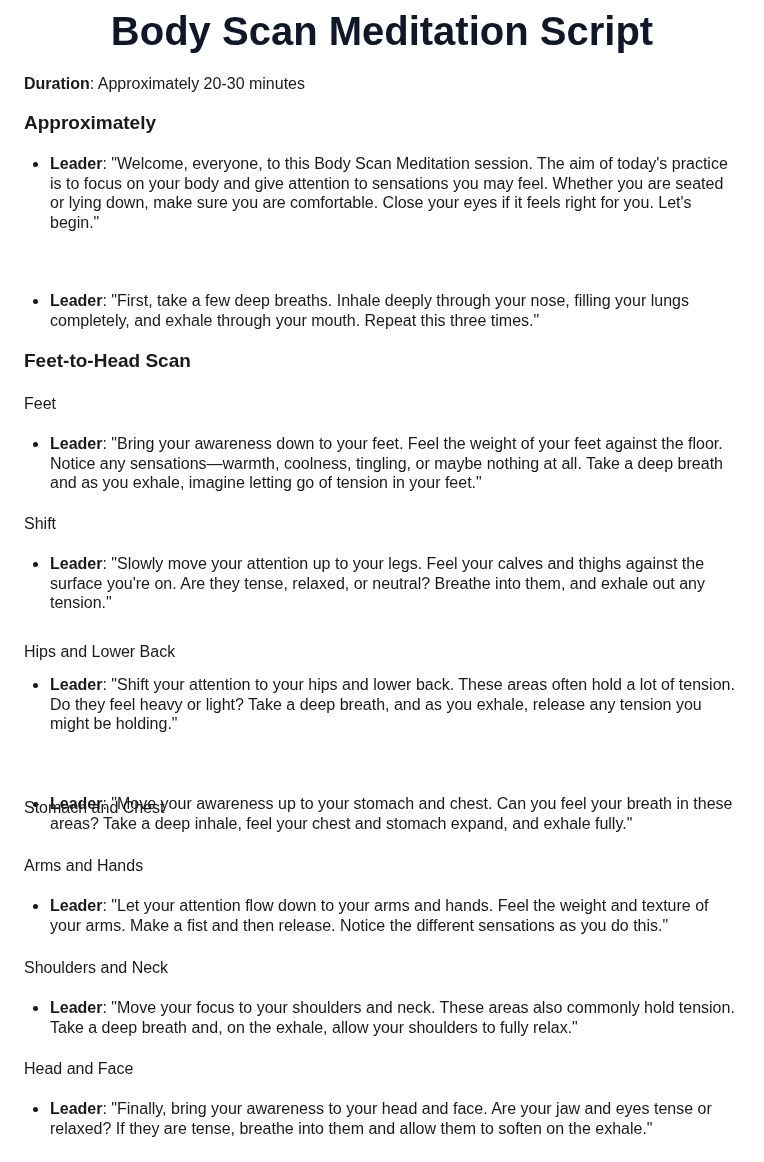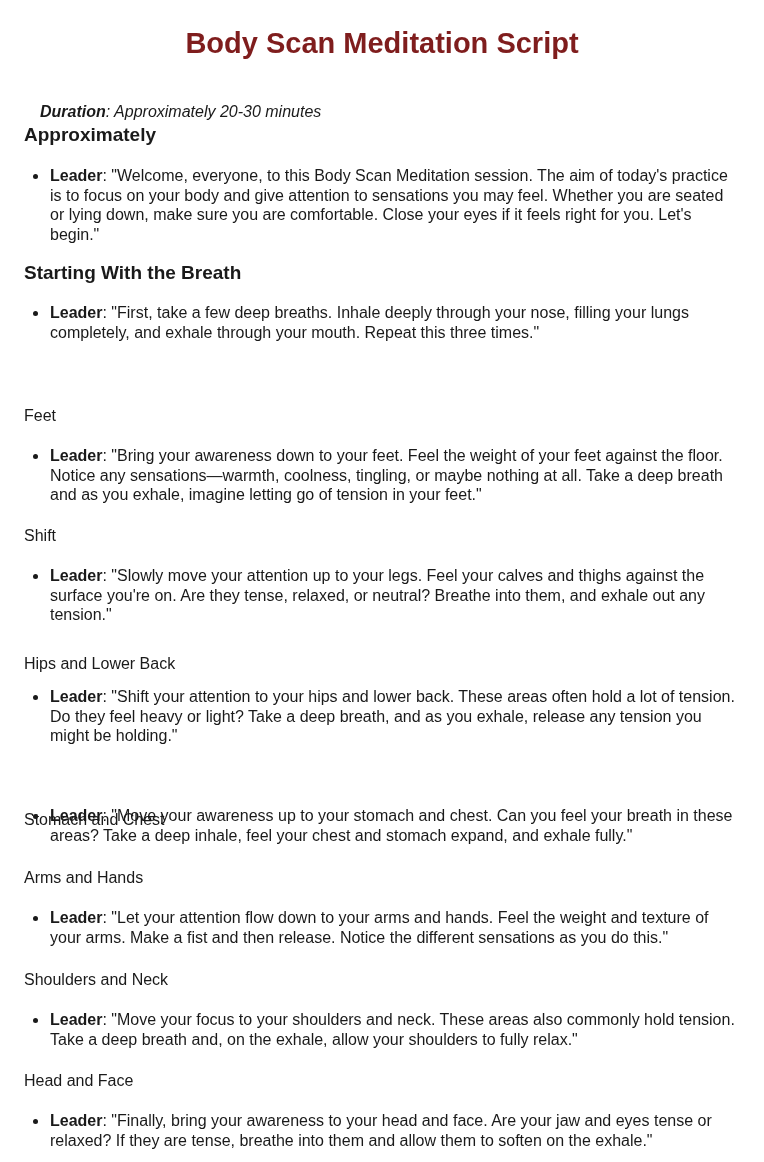--- a/index.html
+++ b/index.html
@@ -7,29 +7,29 @@
       width: 764px;
       height: 1162px;
       overflow: hidden;
       font-family: "Liberation Sans", sans-serif;
       color: #1a1a1a;
       font-size: 16px;
       line-height: 19.5px;
     }
     .page { padding: 0 24px 0 24px; position: relative; }
     h1 {
-      font-size: 29px;
+      font-size: 40px;
       font-weight: bold;
       text-align: center;
-      margin: 12px;
+      margin: 0;
       padding-top: 13px;
       line-height: 36px;
-      color: #7f1d1d;
+      color: #0f172a;
     }
-    .duration { margin: 16px; position: absolute; top: 74px; left: 24px; font-style: italic; }
+    .duration { margin: 0; position: absolute; top: 74px; left: 24px; }
     .duration b { font-weight: bold; }
     h2 {
       font-size: 19px;
       font-weight: bold;
       margin: 0;
       line-height: 22px;
       position: absolute;
       left: 24px;
     }
     h3 {
@@ -68,25 +68,25 @@
 
   <h1>Body Scan Meditation Script</h1>
 
   <p class="duration"><b>Duration</b><span>: Approximately 20-30 minutes</span></p>
 
   <h2 style="top:112px">Approximately</h2>
   <ul style="top:154px">
     <li><b>Leader</b><span>: "Welcome, everyone, to this Body Scan Meditation session. The aim of today's practice is to focus on your body and give attention to sensations you may feel. Whether you are seated or lying down, make sure you are comfortable. Close your eyes if it feels right for you. Let's begin."</span></li>
   </ul>
 
-  <h2 style="top:250px">Starting With the Breath</h2>
   <ul style="top:291px">
     <li><b>Leader</b><span>: "First, take a few deep breaths. Inhale deeply through your nose, filling your lungs completely, and exhale through your mouth. Repeat this three times."</span></li>
   </ul>
 
+  <h2 style="top:350px">Feet-to-Head Scan</h2>
 
   <h3 style="top:394px">Feet</h3>
   <ul style="top:434px">
     <li><b>Leader</b><span>: "Bring your awareness down to your feet. Feel the weight of your feet against the floor. Notice any sensations—warmth, coolness, tingling, or maybe nothing at all. Take a deep breath and as you exhale, imagine letting go of tension in your feet."</span></li>
   </ul>
 
   <h3 style="top:514px">Shift</h3>
   <ul style="top:554px">
     <li><b>Leader</b><span>: "Slowly move your attention up to your legs. Feel your calves and thighs against the surface you're on. Are they tense, relaxed, or neutral? Breathe into them, and exhale out any tension."</span></li>
   </ul>

